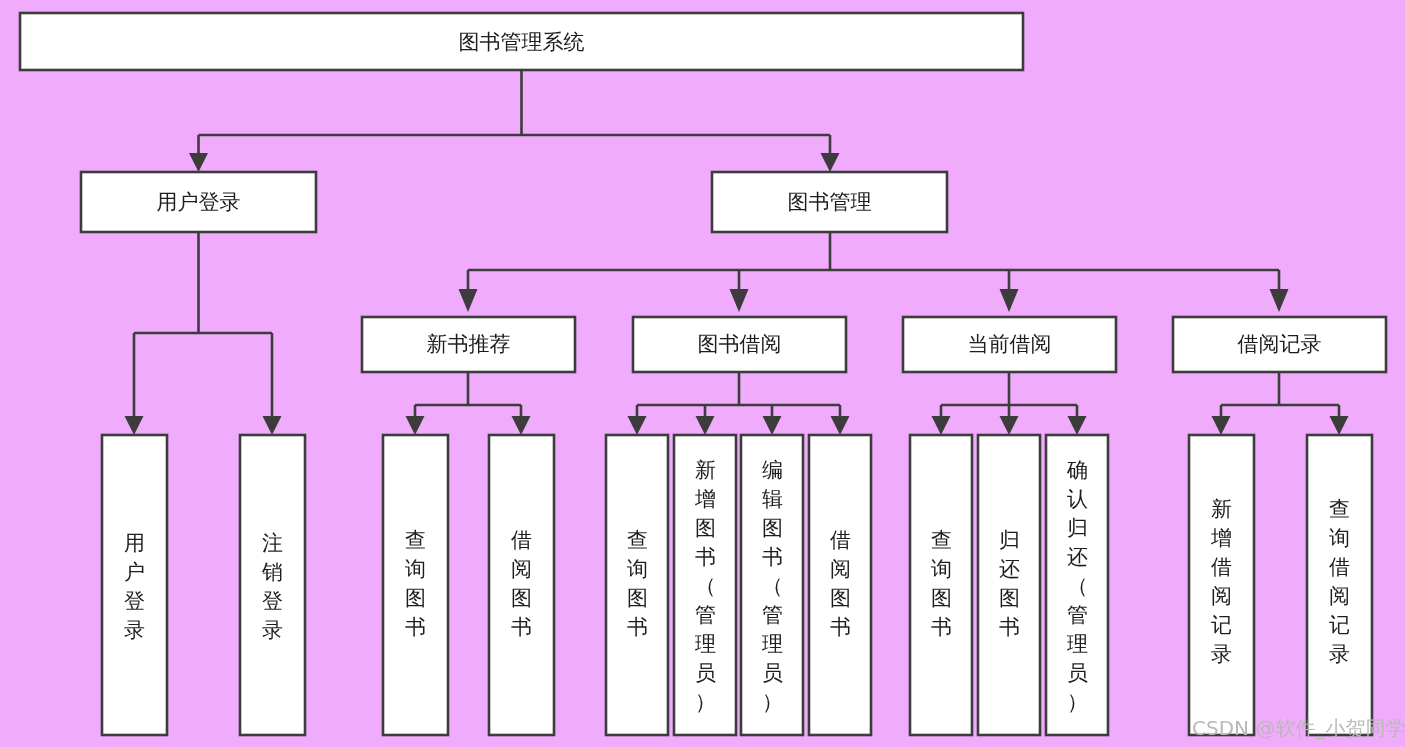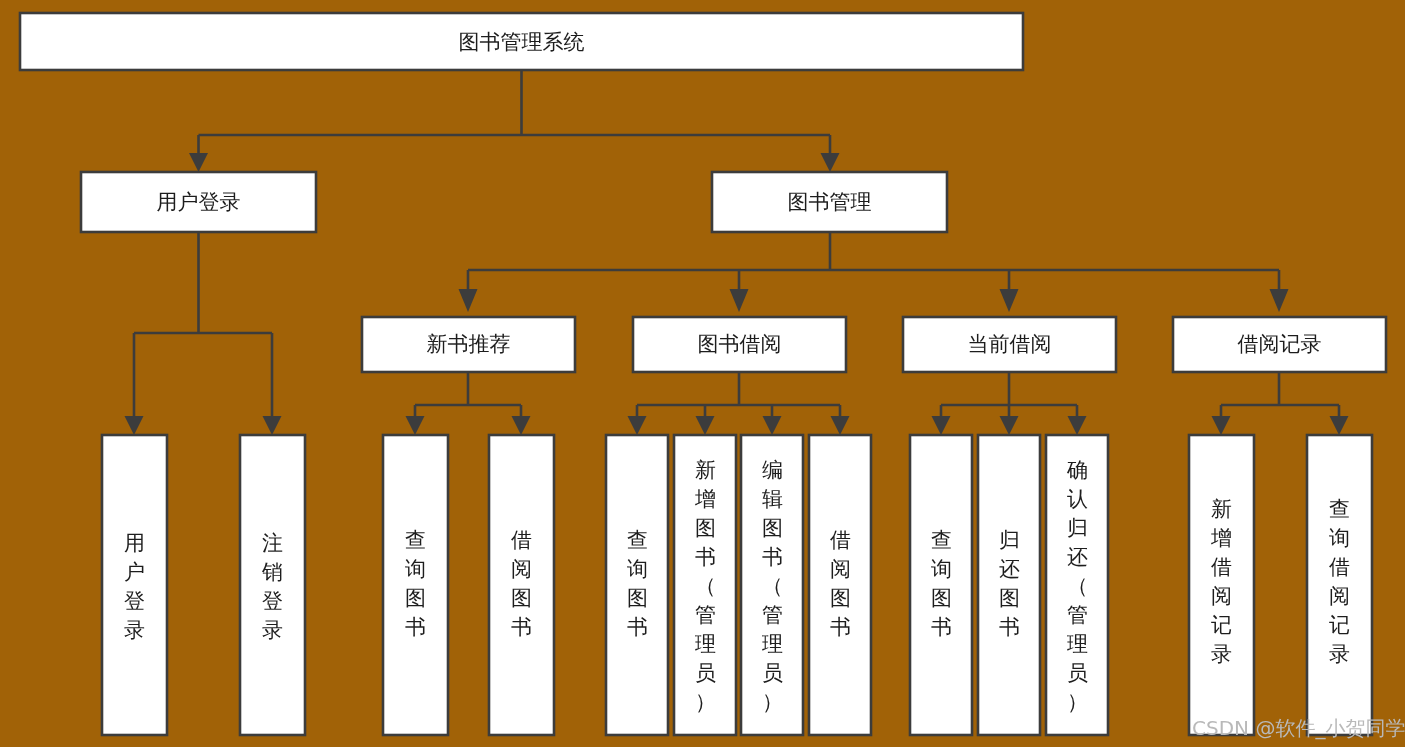--- a/index.html
+++ b/index.html
@@ -8,21 +8,21 @@
     padding: 0;
     background: #ffffff;
   }
   body {
     font-family: "DejaVu Sans", "Liberation Sans", sans-serif;
   }
   #diagram-root {
     position: relative;
     width: 1405px;
     height: 747px;
-    background: #a16207;
+    background: #f0abfc;
     overflow: hidden;
   }
   svg.diagram-canvas {
     position: absolute;
     left: 0;
     top: 0;
     width: 1405px;
     height: 747px;
     display: block;
   }

